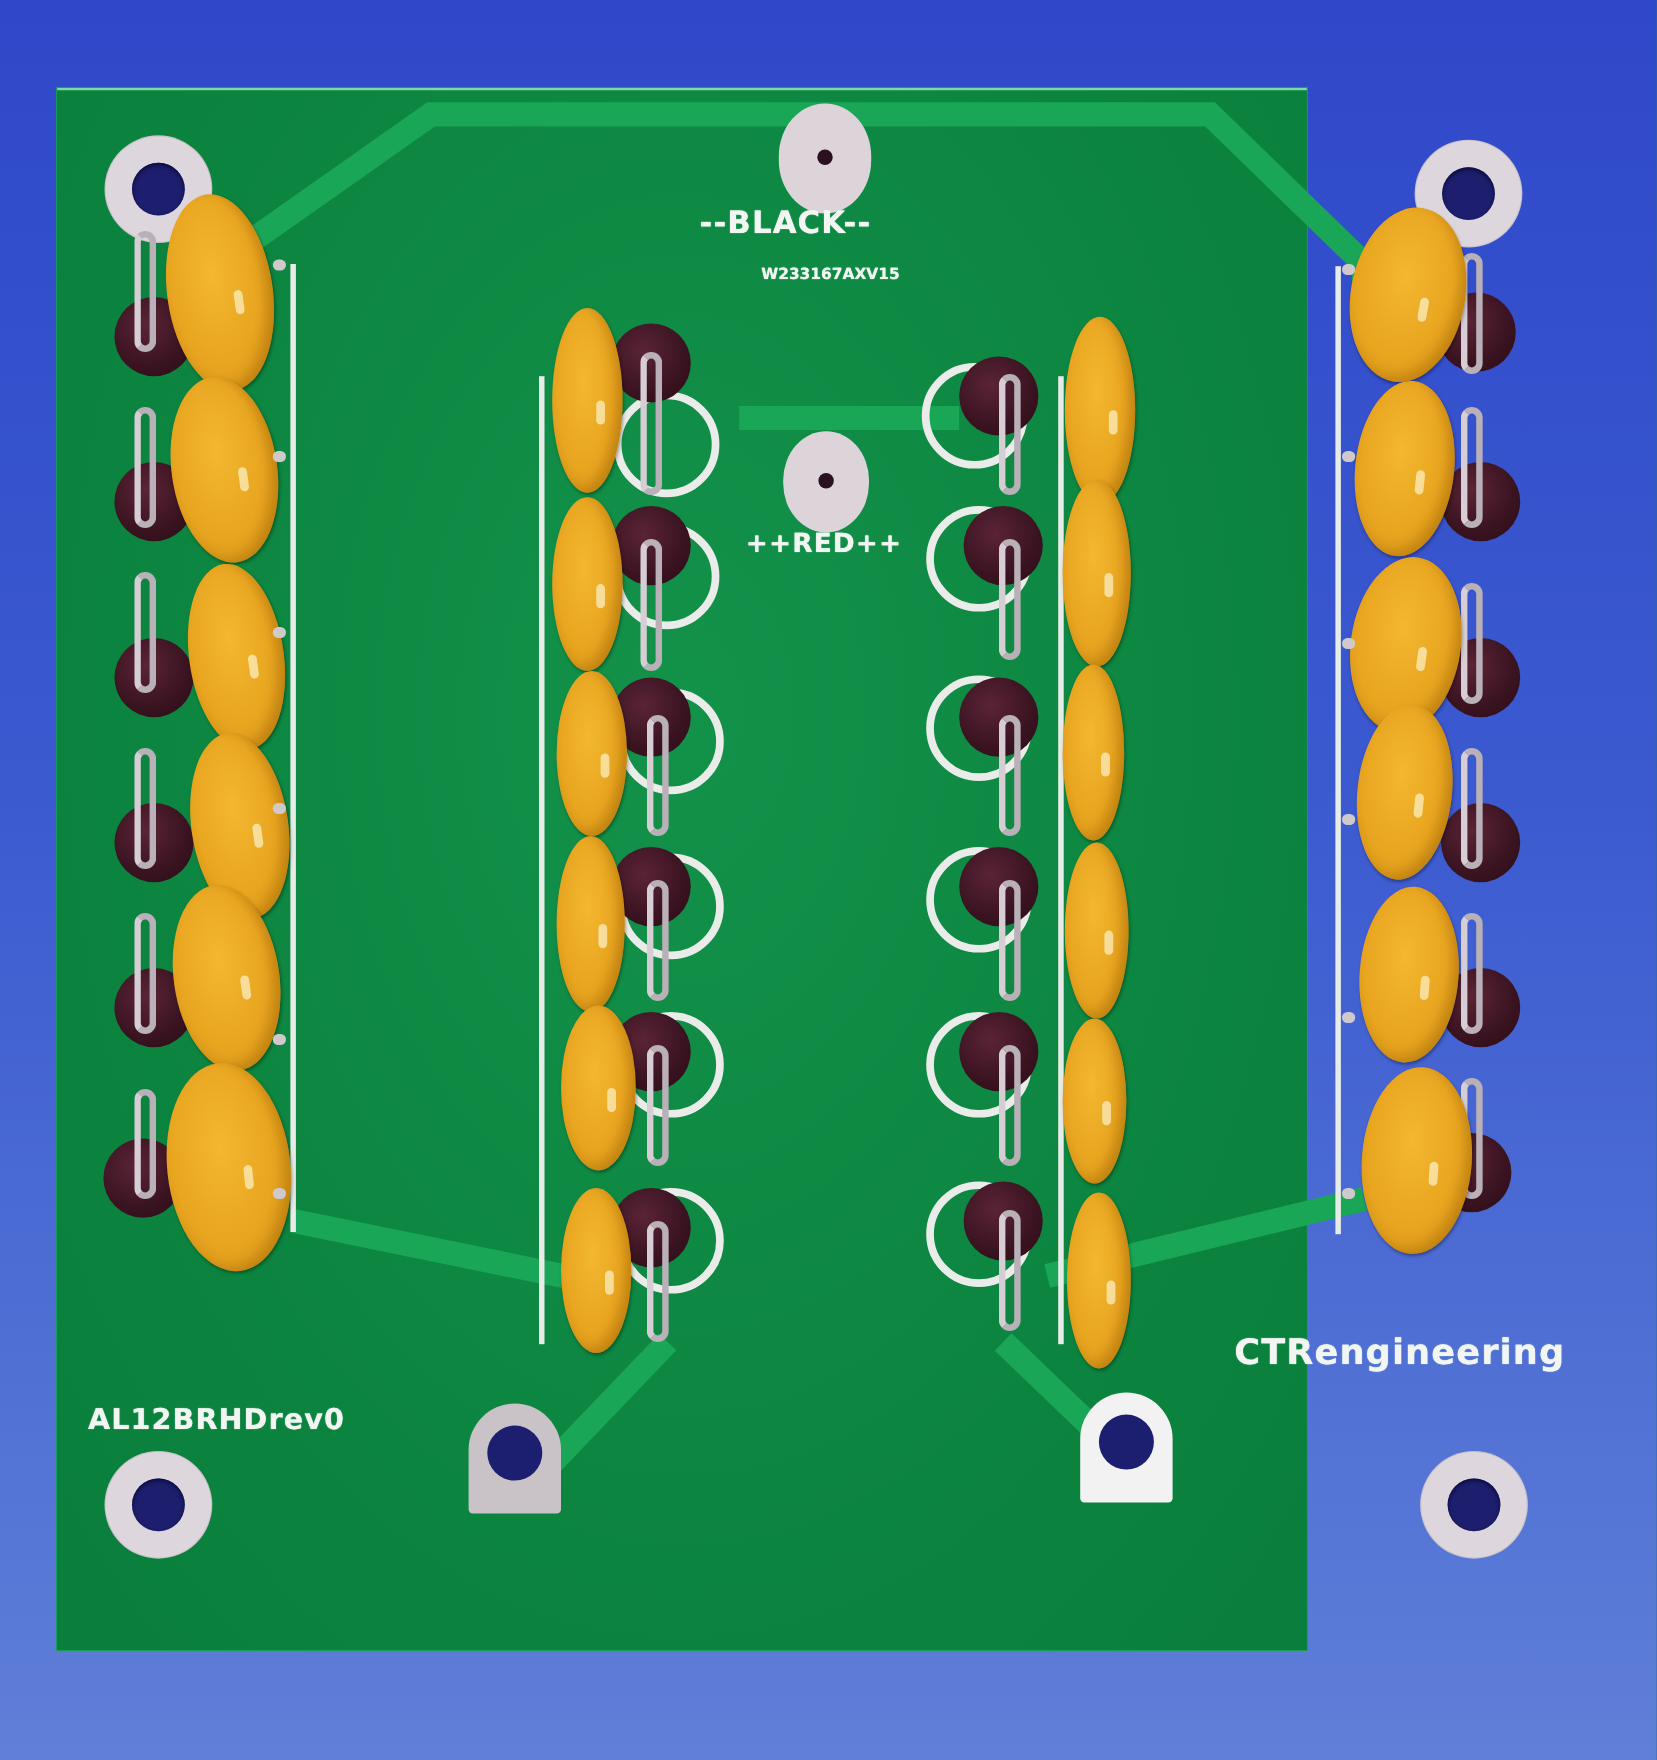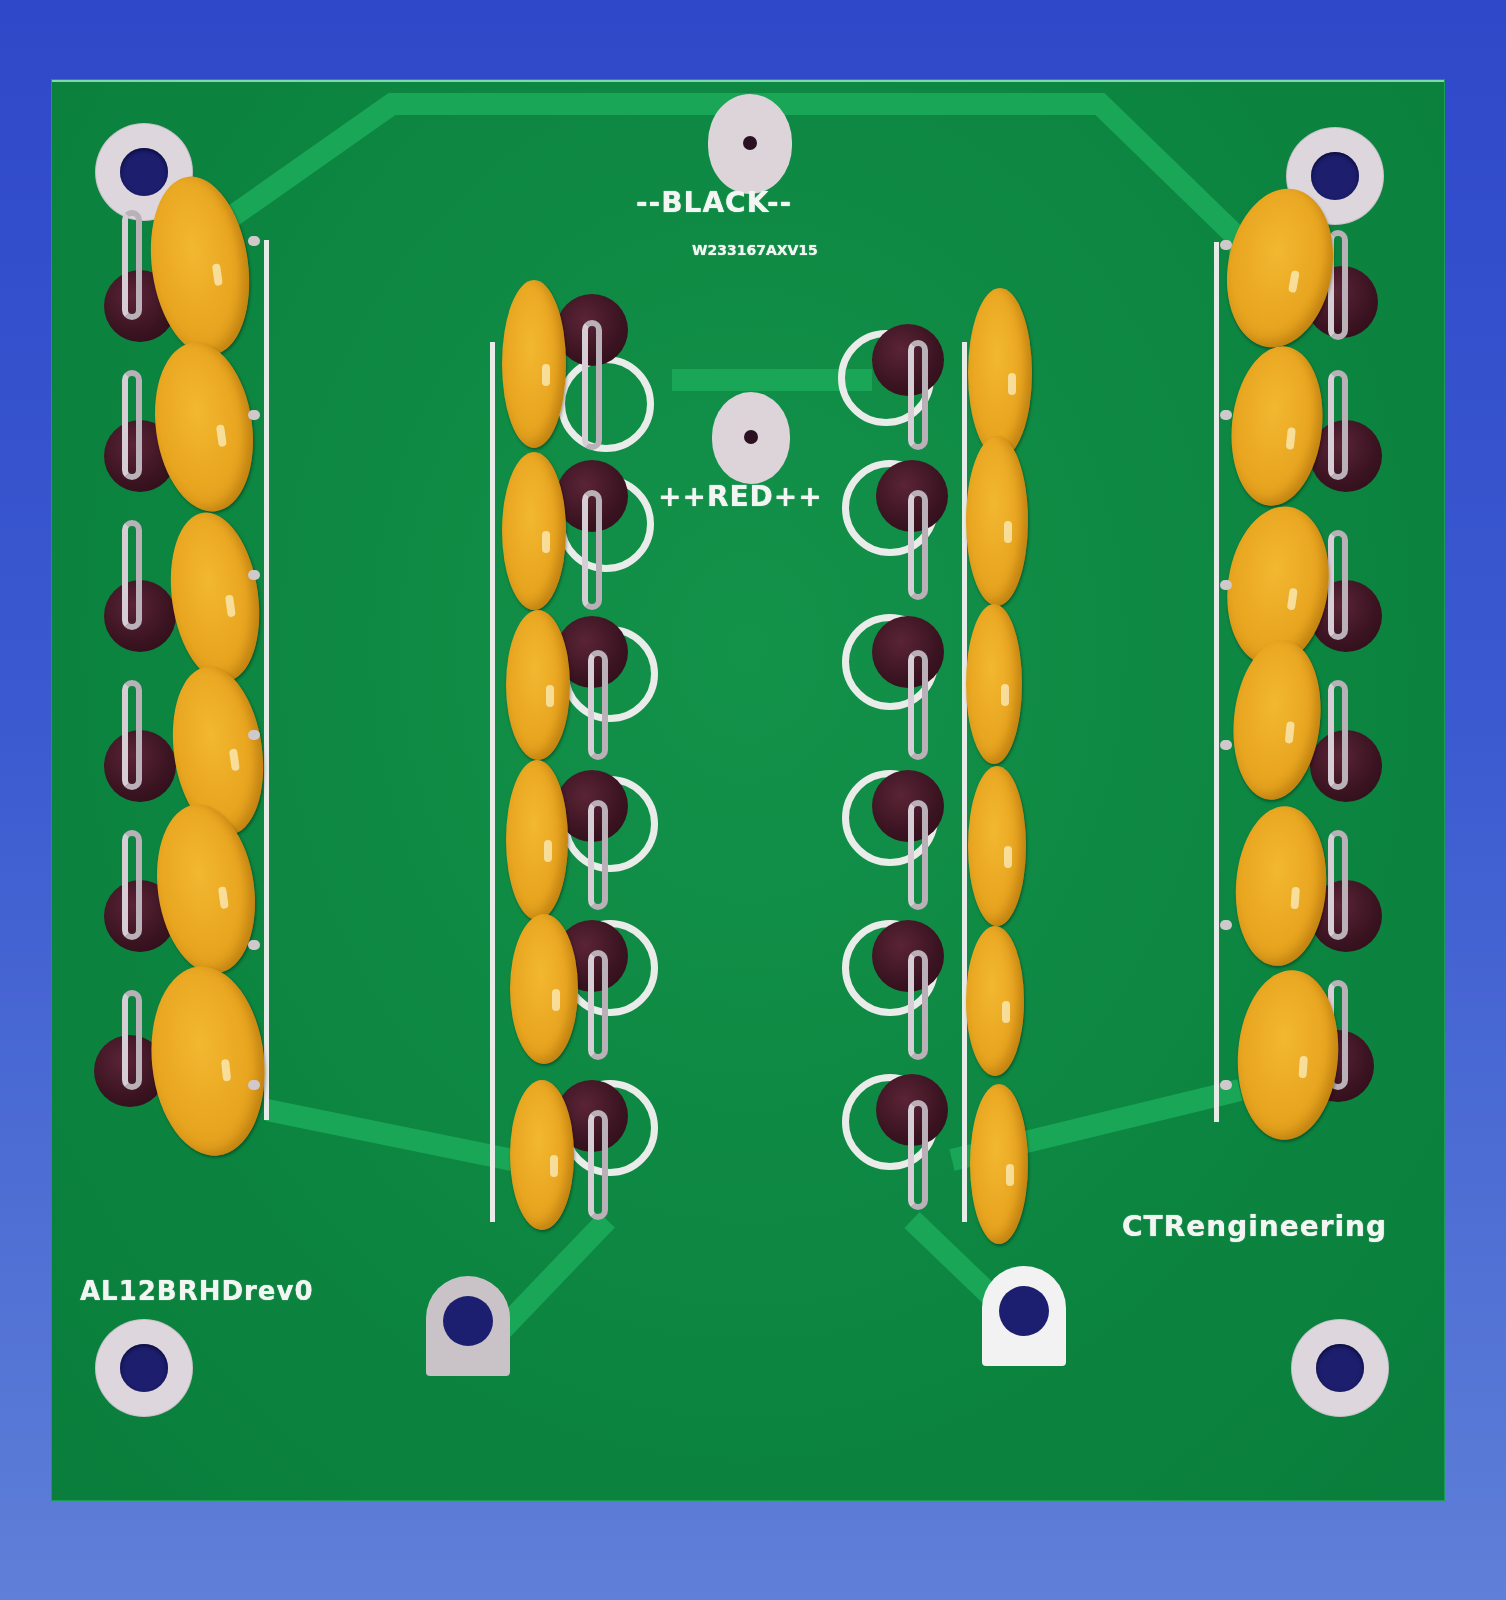--- a/index.html
+++ b/index.html
@@ -4,21 +4,21 @@
 <style>
   html, body { margin: 0; padding: 0; }
   body {
     width: 1506px; height: 1600px; overflow: hidden;
     background: #3a56c8;
     background-image: linear-gradient(180deg, #2f48c9 0%, #3b5ad0 45%, #5f7fd8 100%);
     position: relative;
     font-family: "DejaVu Sans Mono", monospace;
   }
   .board {
-    position: absolute; left: 52px; top: 80px; width: 1392px; height: 1420px;
+    position: absolute; left: 52px; top: 80px; width: 1136px; height: 1420px;
     background: #0d8a43;
     background-image: radial-gradient(ellipse at 50% 40%, #13924a 0%, #0c8540 60%, #0a7e3c 100%);
     box-shadow: 0 2px 0 #7fd8a8 inset, 0 0 0 1px #1a9d55;
   }
   svg.traces { position: absolute; left: 0; top: 0; width: 1388px; height: 1420px; }
   .silk {
     position: absolute; color: #f2f5f2; font-weight: bold; white-space: nowrap;
     font-family: "DejaVu Sans", sans-serif; letter-spacing: 1px;
     text-shadow: 0 0 1px #dfe;
   }
@@ -111,23 +111,23 @@
 
   <div class="terminal" style="left:374px;top:1196px;background:#c9c3c8;">
       <div class="hole"></div>
     </div>
   <div class="terminal" style="left:930px;top:1186px;background:#f2f2f2;">
       <div class="hole"></div>
     </div>
 
   <div class="silk" style="left:584px;top:106px;font-size:28px;">--BLACK--</div>
   <div class="silk" style="left:640px;top:162px;font-size:14px;letter-spacing:0;">W233167AXV15</div>
-  <div class="silk" style="left:606px;top:400px;font-size:28px;">++RED++</div>
+  <div class="silk" style="left:626px;top:400px;font-size:24px;">++RED++</div>
   <div class="silk" style="left:28px;top:1196px;font-size:26px;">AL12BRHDrev0</div>
-  <div class="silk" style="left:1070px;top:1130px;font-size:28px;">CTRengineering</div>
+  <div class="silk" style="left:1070px;top:1130px;font-size:32px;">CTRengineering</div>
 
   <div class="silk-bar" style="left:212px;top:160px;height:880px;"></div>
   <div class="silk-bar" style="left:438px;top:262px;height:880px;"></div>
   <div class="silk-bar" style="left:910px;top:262px;height:880px;"></div>
   <div class="silk-bar" style="left:1162px;top:162px;height:880px;"></div>
 
   <div>
     <div class="diode-body" style="left:52px;top:190px;"></div>
     <div class="diode-body" style="left:52px;top:340px;"></div>
     <div class="diode-body" style="left:52px;top:500px;"></div>

